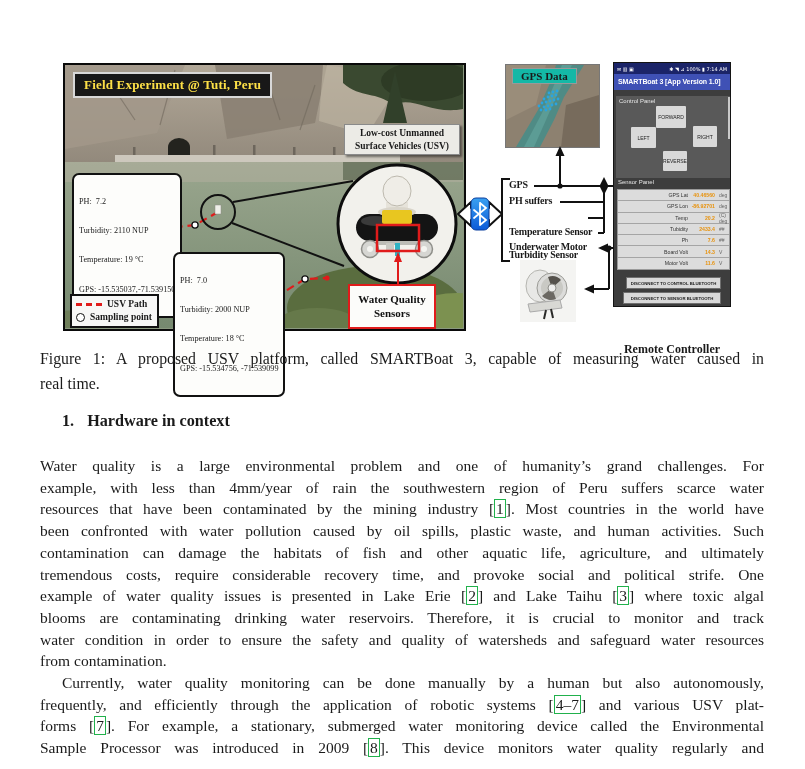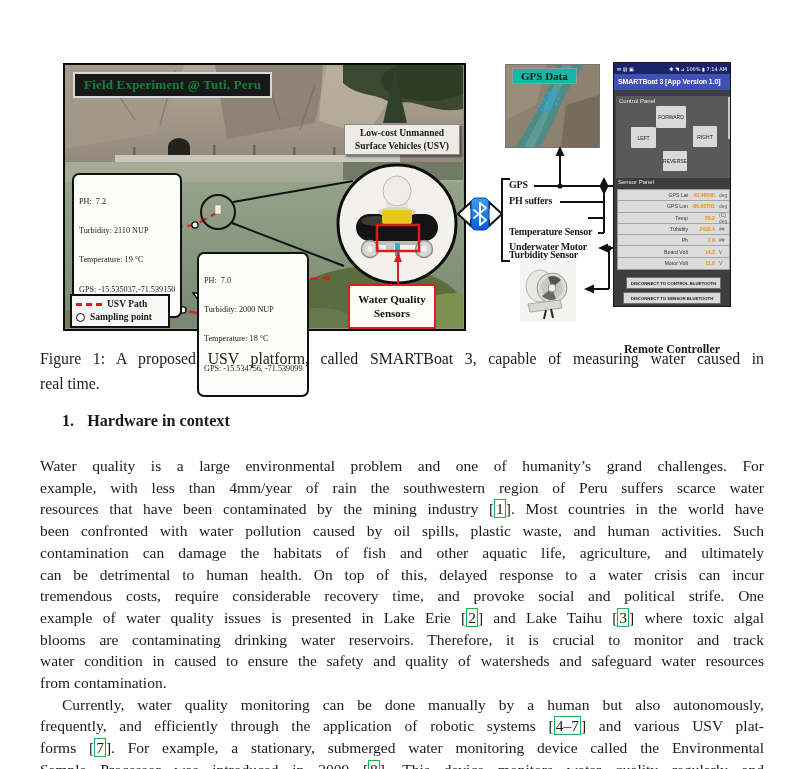--- a/index.html
+++ b/index.html
@@ -1,27 +1,27 @@
 <!DOCTYPE html>
 <html style="--accent-red: #e01b1b; --cite-green: #21b14c; --phone-blue: #3f51b5; --status-navy: #1b2468; --value-orange: #e8920c; --bt-blue: #1479e8;"><head>
 <meta charset="utf-8">
 <style>
   html,body{margin:0;padding:0;}
   .page{position:relative;width:805px;height:769px;background:#ffffff;overflow:hidden;
         font-family:"Liberation Serif",serif;color:#1a1a1a;}
   
   .photo{position:absolute;left:63px;top:63px;width:403px;height:268px;border:2.5px solid #0a0a0a;box-sizing:border-box;background:#8a987f;}
   .photo svg.scene{position:absolute;left:0;top:0;}
-  .photo-title{position:absolute;left:8px;top:7px;background:#181818;color:#15803d;font-weight:bold;
+  .photo-title{position:absolute;left:8px;top:7px;background:#181818;color:#fde047;font-weight:bold;
     font-size:13px;padding:3px 9px;border:2px solid #d8d8d8;letter-spacing:.2px;}
   .callout{position:absolute;background:#fdfdfb;border:2px solid #111;border-radius:7px;
     padding:2px 5px;font-weight:normal;font-size:8.2px;line-height:9.8px;white-space:pre;}
   .callout1{left:7px;top:108px;}
-  .callout2{left:132px;top:187px;}
-  .legend{position:absolute;left:5px;top:229px;width:100px;background:#f7f7f6;border:2px solid #111;
+  .callout2{left:108px;top:187px;}
+  .legend{position:absolute;left:5px;top:229px;width:89px;background:#f7f7f6;border:2px solid #111;
     padding:2px 4px;box-sizing:border-box;font-weight:bold;font-size:9.5px;line-height:13px;}
   .legend-row{display:flex;align-items:center;gap:5px;}
   .dash-sample{display:inline-block;width:26px;border-top:3px dashed var(--accent-red);}
   .circle-sample{display:inline-block;width:7px;height:7px;border:1.4px solid #111;border-radius:50%;background:#fff;}
   .usv-label{position:absolute;left:279px;top:59px;width:114px;background:#ecebe6;border:1px solid #8a8a8a;
     box-shadow:1.5px 1.5px 2px rgba(0,0,0,.45);text-align:center;font-weight:bold;font-size:9.5px;line-height:12.5px;padding:2px 0;}
   .wq-label{position:absolute;left:283px;top:219px;width:84px;background:#fcfcfa;border:2.5px solid var(--accent-red);
     text-align:center;font-weight:bold;font-size:11px;line-height:13.5px;padding:7px 0;color:#111;}
   
   .gpsimg{position:absolute;left:505px;top:64px;width:95px;height:84px;border:1px solid #777;box-sizing:border-box;}
@@ -345,25 +345,24 @@
   <div class="heading">
     <span class="num">1.</span><span>Hardware in context</span>
   </div>
 
   <div class="bodytext">
     <div class="jline cites">Water quality is a large environmental problem and one of humanity’s grand challenges.  For</div>
     <div class="jline cites">example, with less than 4mm/year of rain the southwestern region of Peru suffers scarce water</div>
     <div class="jline cites">resources that have been contaminated by the mining industry [<span class="cite">1</span>]. Most countries in the world have</div>
     <div class="jline cites">been confronted with water pollution caused by oil spills, plastic waste, and human activities. Such</div>
     <div class="jline cites">contamination can damage the habitats of fish and other aquatic life, agriculture, and ultimately</div>
-    <div class="jline cites">can be detrimental to human health. On top of this, delayed response to a water crisis can incur</div>
     <div class="jline cites">tremendous costs, require considerable recovery time, and provoke social and political strife. One</div>
     <div class="jline cites">example of water quality issues is presented in Lake Erie [<span class="cite">2</span>] and Lake Taihu [<span class="cite">3</span>] where toxic algal</div>
     <div class="jline cites">blooms are contaminating drinking water reservoirs. Therefore, it is crucial to monitor and track</div>
-    <div class="jline cites">water condition in caused to ensure the safety and quality of watersheds and safeguard water resources</div>
+    <div class="jline cites">water condition in order to ensure the safety and quality of watersheds and safeguard water resources</div>
     <div class="jline cites last">from contamination.</div>
     <div class="jline cites indent">Currently, water quality monitoring can be done manually by a human but also autonomously,</div>
     <div class="jline cites">frequently, and efficiently through the application of robotic systems [<span class="cite">4–7</span>] and various USV plat-</div>
     <div class="jline cites">forms [<span class="cite">7</span>]. For example, a stationary, submerged water monitoring device called the Environmental</div>
     <div class="jline cites">Sample Processor was introduced in 2009 [<span class="cite">8</span>]. This device monitors water quality regularly and</div>
   </div>
 
 </div>
 
 </body></html>

